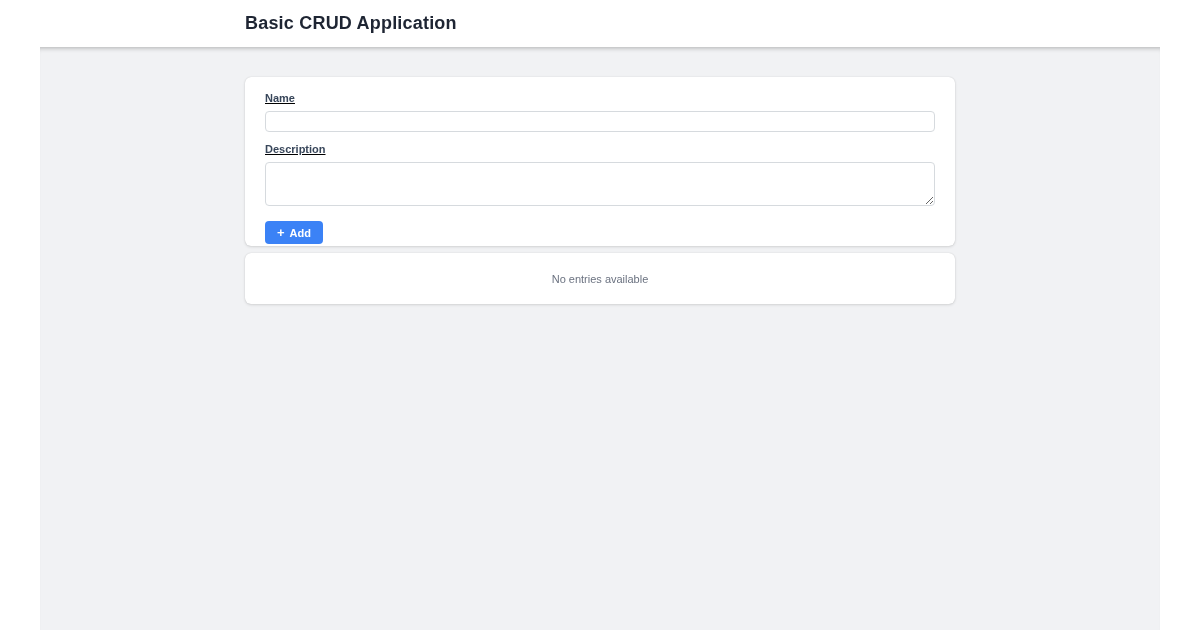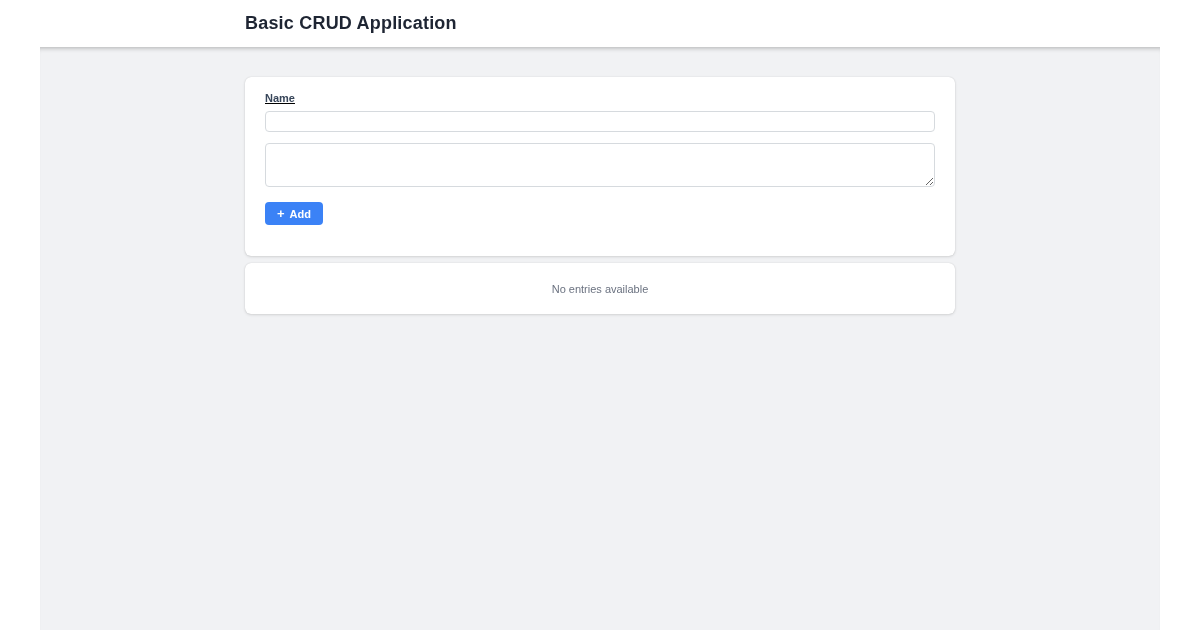--- a/index.html
+++ b/index.html
@@ -37,21 +37,21 @@
     width: 710px;
     margin: 0 auto;
     padding-top: 30px;
   }
   .card {
     background: #ffffff;
     border-radius: 6px;
     box-shadow: 0 0 1px rgba(0,0,0,0.18), 0 1px 3px rgba(0,0,0,0.12);
   }
   .form-card {
-    padding: 15px 20px 31px 20px;
+    padding: 15px 20px 2px 20px;
     text-decoration: underline;
   }
   .field-label {
     display: block;
     font-size: 11px;
     font-weight: 700;
     color: #38465a;
     margin-bottom: 7px;
   }
   .text-input, .text-area {
@@ -116,20 +116,21 @@
   </div>
 </header>
 
 <main class="main-panel">
   <div class="container">
 
     <section class="card form-card">
       <label class="field-label">Name</label>
       <input class="text-input" type="text" value="" style="">
 
+      <label class="field-label">Description</label>
       <textarea class="text-area" style=""></textarea>
 
       <button class="add-button">
         <span class="plus-icon">+</span>
         <span>Add</span>
       </button>
     </section>
 
     <section class="card entries-card">
       <span class="empty-message">No entries available</span>

